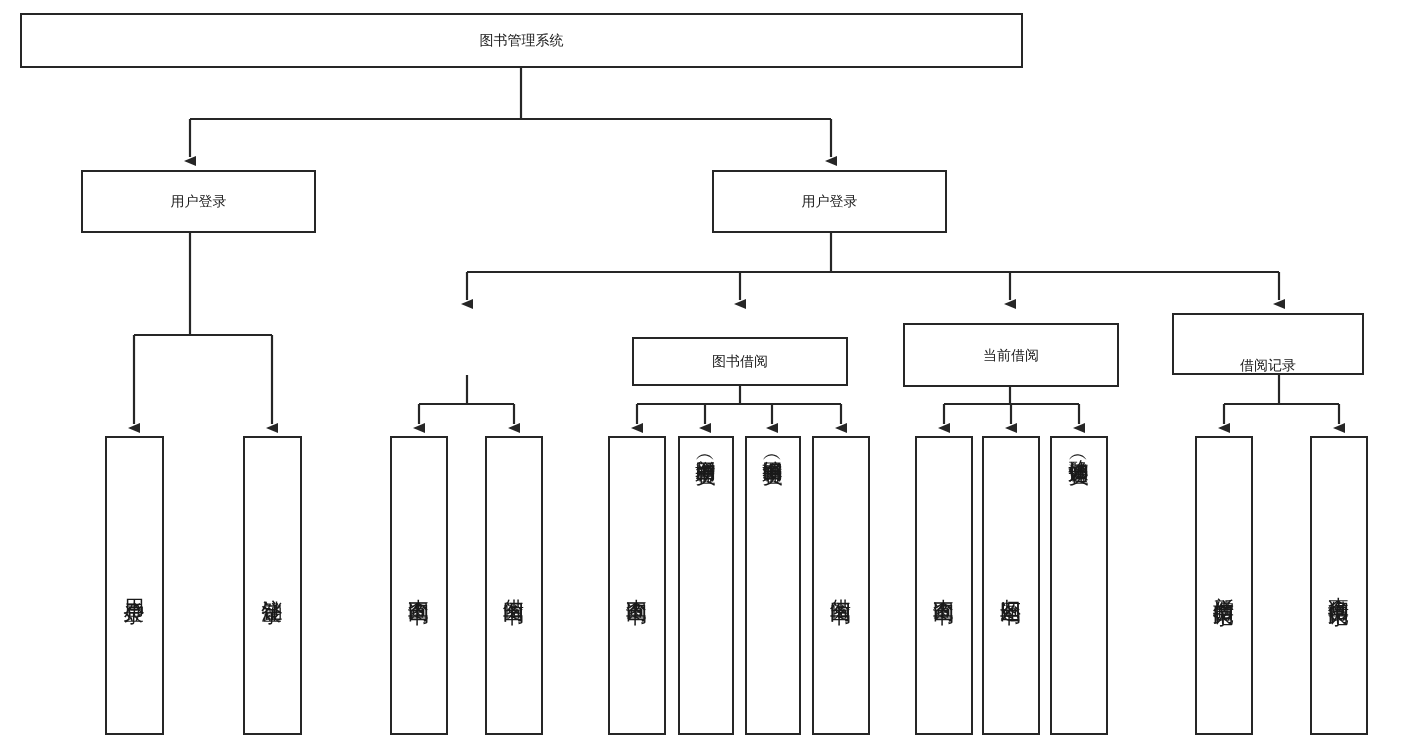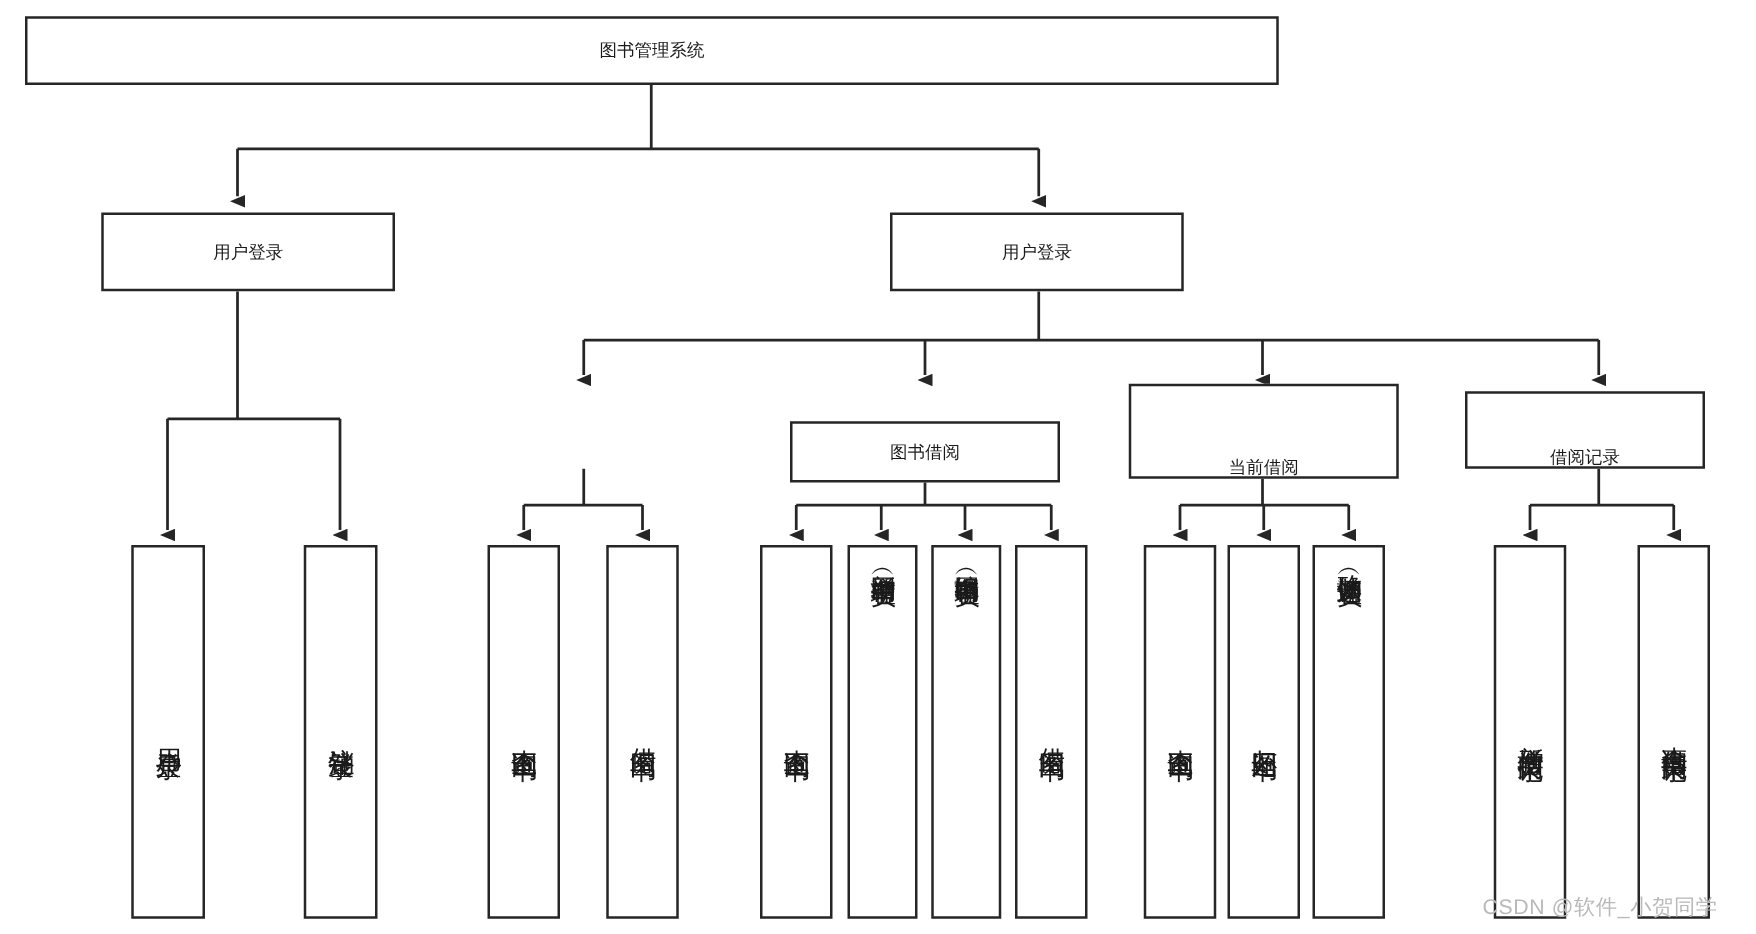--- a/index.html
+++ b/index.html
@@ -132,21 +132,21 @@
   <div class="node horizontal" style="left:81px; top:170px; width:235px; height:63px;">
     <span class="node-label">用户登录</span>
   </div>
   <div class="node horizontal" style="left:712px; top:170px; width:235px; height:63px;">
     <span class="node-label">用户登录</span>
   </div>
 
   <div class="node horizontal" style="left:632px; top:313px; width:216px; height:49px;margin-top:24px;">
     <span class="node-label">图书借阅</span>
   </div>
-  <div class="node horizontal" style="left:903px; top:307px; width:216px; height:76px;align-items:flex-end;">
+  <div class="node horizontal" style="left:903px; top:323px; width:216px; height:64px;">
     <span class="node-label">当前借阅</span>
   </div>
   <div class="node horizontal" style="left:1172px; top:313px; width:192px; height:62px;align-items:flex-end;">
     <span class="node-label">借阅记录</span>
   </div>
 
   <div class="node vertical mid-label" style="left:105px; top:436px; width:59px; height:299px;">
     <span class="node-label">用户登录</span>
   </div>
   <div class="node vertical mid-label" style="left:243px; top:436px; width:59px; height:299px;">
@@ -183,15 +183,14 @@
     <span class="node-label">确认归还（管理员）</span>
   </div>
 
   <div class="node vertical mid-label" style="left:1195px; top:436px; width:58px; height:299px;">
     <span class="node-label">新增借阅记录</span>
   </div>
   <div class="node vertical mid-label" style="left:1310px; top:436px; width:58px; height:299px;">
     <span class="node-label">查询借阅记录</span>
   </div>
 
-  <div id="watermark">CSDN @软件_小贺同学</div>
 
 </div>
 
 </body></html>

